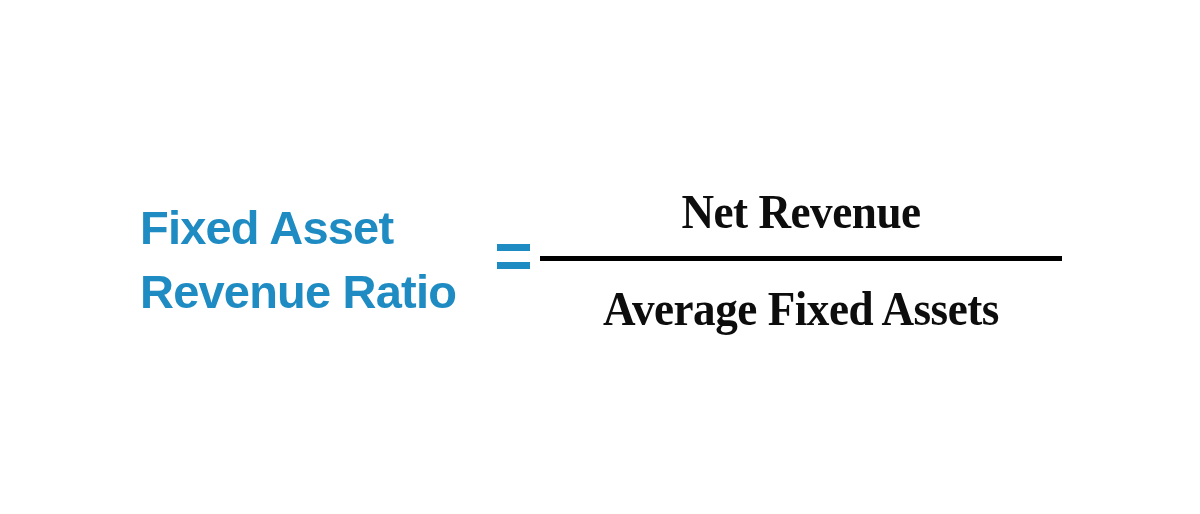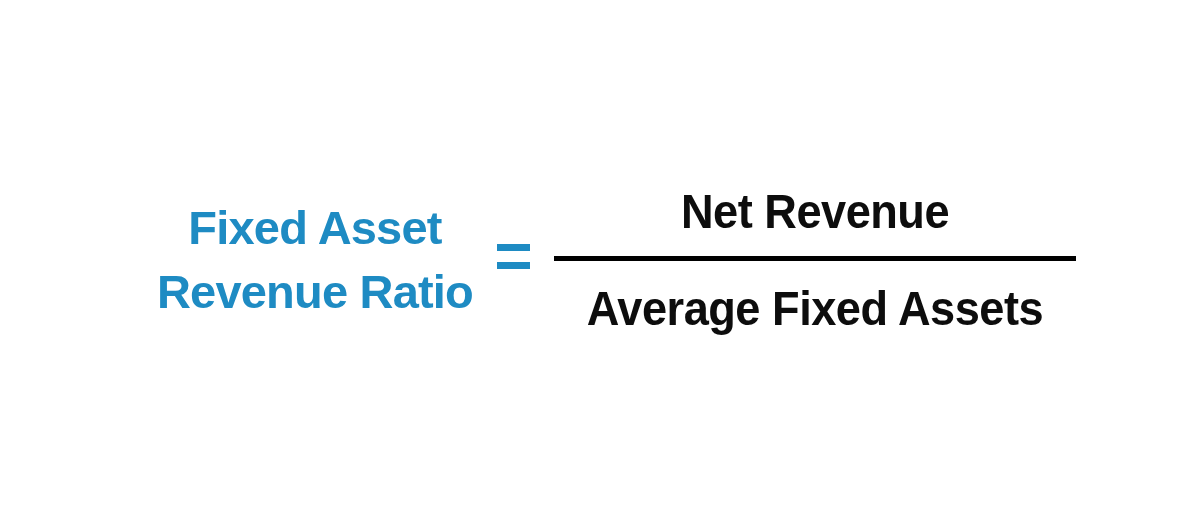--- a/index.html
+++ b/index.html
@@ -20,21 +20,20 @@
     height: 514px;
     background: #ffffff;
   }
 
   
   .lhs {
     position: absolute;
     left: 140px;
     top: 196px;
     width: 350px;
-    text-align: center;
     color: #1e8bc3;
     font-weight: bold;
     font-size: 47px;
     line-height: 64px;
     letter-spacing: -0.8px;
     white-space: nowrap;
   }
   .lhs-line {
     display: block;
   }
@@ -53,23 +52,24 @@
     width: 33px;
     height: 7px;
     background: #1e8bc3;
   }
   .equals-bar.top  { top: 0px; }
   .equals-bar.bottom { top: 18px; }
 
   
   .fraction {
     position: absolute;
-    left: 554px;
+    left: 540px;
     top: 186px;
     width: 522px;
+    font-family: Liberation Serif, serif;
   }
   .numerator,
   .denominator {
     text-align: center;
     color: #0d0d0d;
     font-weight: bold;
     font-size: 48px;
     line-height: 52px;
     letter-spacing: -0.5px;
     white-space: nowrap;

